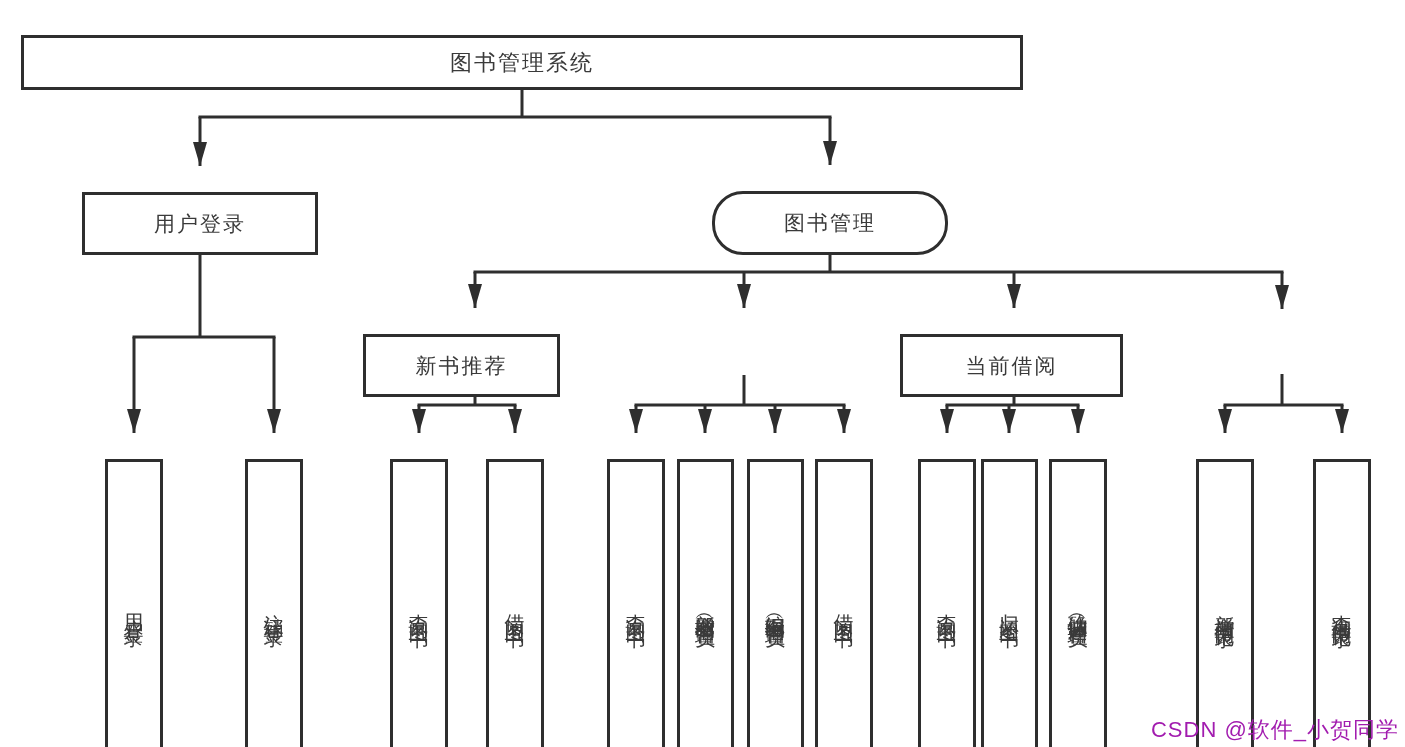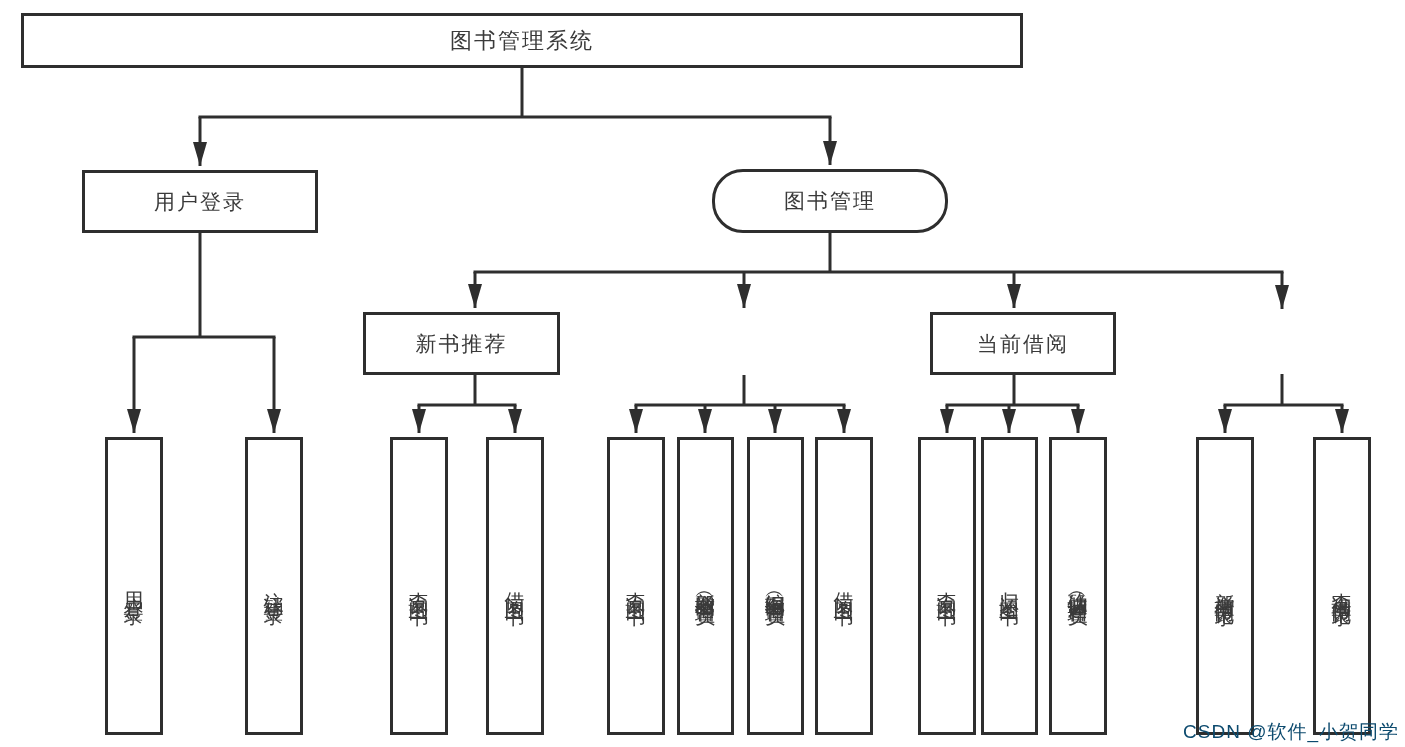--- a/index.html
+++ b/index.html
@@ -12,57 +12,58 @@
   }
   svg.connectors{position:absolute;left:0;top:0;width:1405px;height:747px;z-index:1;}
   .node{
     position:absolute;
     box-sizing:border-box;
     background:#ffffff;
     border:3px solid #2e2e2e;
     display:flex;align-items:center;justify-content:center;
     color:#3a3a3a;
     z-index:2;
+    margin-top:22px;
   }
   .node.h{font-size:21px;letter-spacing:2px;}
   .node.v{
     writing-mode:vertical-rl;
     text-orientation:mixed;
     font-size:20px;
     letter-spacing:5px;
     line-height:1;
   }
   
   #n-root{left:21px;top:13px;width:1002px;height:55px;font-size:22px;}
   #n-user-login-group{left:82px;top:170px;width:236px;height:63px;}
   #n-book-mgmt-group{left:712px;top:169px;width:236px;height:64px;border-radius:31px;}
   #n-new-book-rec{left:363px;top:312px;width:197px;height:63px;}
   #n-book-borrow{left:633px;top:312px;width:222px;height:63px;}
-  #n-current-borrow{left:930px;top:312px;width:186px;height:63px;}
+  #n-current-borrow{left:900px;top:312px;width:223px;height:63px;}
   #n-borrow-records{left:1173px;top:313px;width:218px;height:61px;}
   
   .leaf{top:437px;height:298px;}
   #n-leaf-user-login{left:105px;width:58px;}
   #n-leaf-logout{left:245px;width:58px;}
   #n-leaf-nbr-query{left:390px;width:58px;}
   #n-leaf-nbr-borrow{left:486px;width:58px;}
   #n-leaf-bb-query{left:607px;width:58px;}
   #n-leaf-bb-add{left:677px;width:57px;letter-spacing:2px;}
   #n-leaf-bb-edit{left:747px;width:57px;letter-spacing:2px;}
   #n-leaf-bb-borrow{left:815px;width:58px;}
   #n-leaf-cb-query{left:918px;width:58px;}
   #n-leaf-cb-return{left:981px;width:57px;}
   #n-leaf-cb-confirm{left:1049px;width:58px;letter-spacing:2px;}
   #n-leaf-br-add{left:1196px;width:58px;letter-spacing:3px;}
   #n-leaf-br-query{left:1313px;width:58px;letter-spacing:3px;}
   .watermark{
     position:absolute;
     right:6px;bottom:2px;
-    font-size:19px;
-    color:#0c4a6e;
+    font-size:22px;
+    color:#a21caf;
     letter-spacing:1px;
     z-index:5;
     white-space:nowrap;
   }
 </style>
 </head>
 <body>
 
 <div class="canvas">
 

